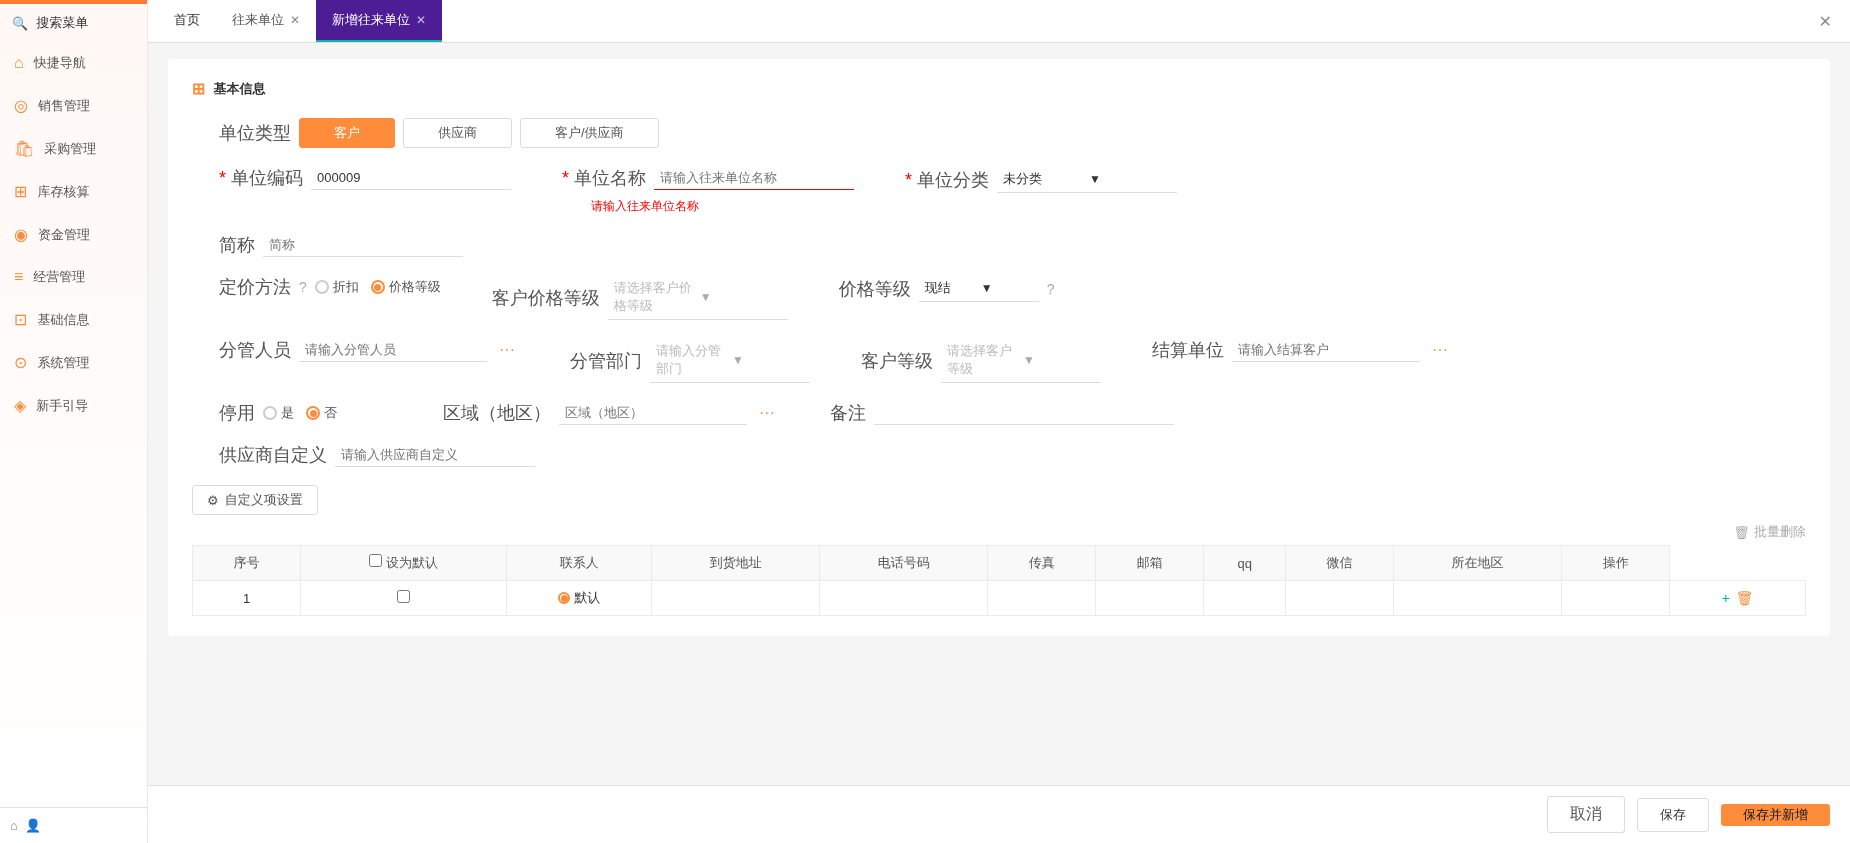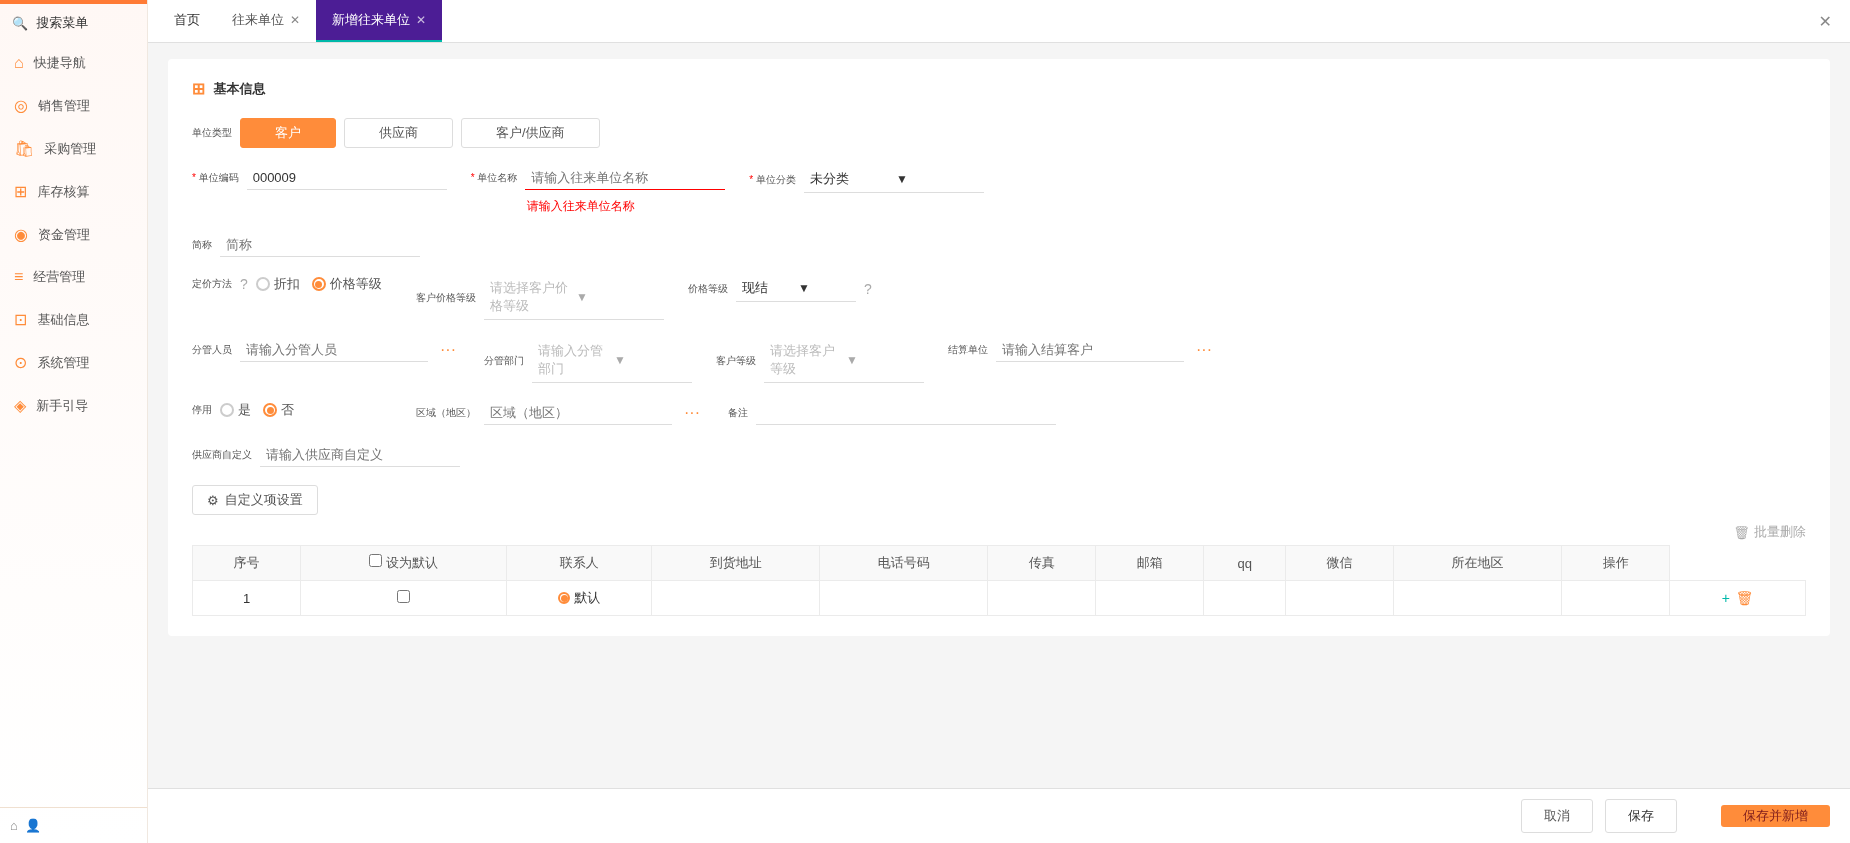--- a/index.html
+++ b/index.html
@@ -138,21 +138,22 @@
     }
     .form-field {
       display: flex;
       align-items: center;
       gap: 8px;
       min-width: 200px;
     }
     .form-label {
       color: #555;
       white-space: nowrap;
-      font-size: 10px;
+      font-size: 18px;
+      margin-left: 27px;
     }
     .form-label.required::before {
       content: '* ';
       color: red;
     }
     .form-input {
       border: none;
       border-bottom: 1px solid #ddd;
       outline: none;
       padding: 4px 6px;
@@ -327,40 +328,39 @@
       gap: 12px;
       align-items: center;
     }
     .btn-cancel {
       padding: 7px 22px;
       border: 1px solid #ddd;
       border-radius: 3px;
       background: #fff;
       color: #555;
       cursor: pointer;
-      font-size: 13px;
+      font-size: 16px;
     }
     .btn-save {
       padding: 7px 22px;
       border: 1px solid #ddd;
       border-radius: 3px;
       background: #fff;
       color: #333;
       cursor: pointer;
       font-size: 13px;
     }
     .btn-save-new {
       padding: 2px 22px;
       border: none;
       border-radius: 3px;
       background: #ff8c3a;
-      color: #7f1d1d;
-      cursor: pointer;
-      font-size: 13px;
-      margin-left: 32px;
+      color: #0f172a;
+      cursor: pointer;
+      font-size: 13px;
     }
   </style>
 </head>
 <body>
 
 <div class="sidebar">
   <div class="sidebar-top"></div>
   <div class="sidebar-search">
     <span>🔍</span>
     <span>搜索菜单</span>

